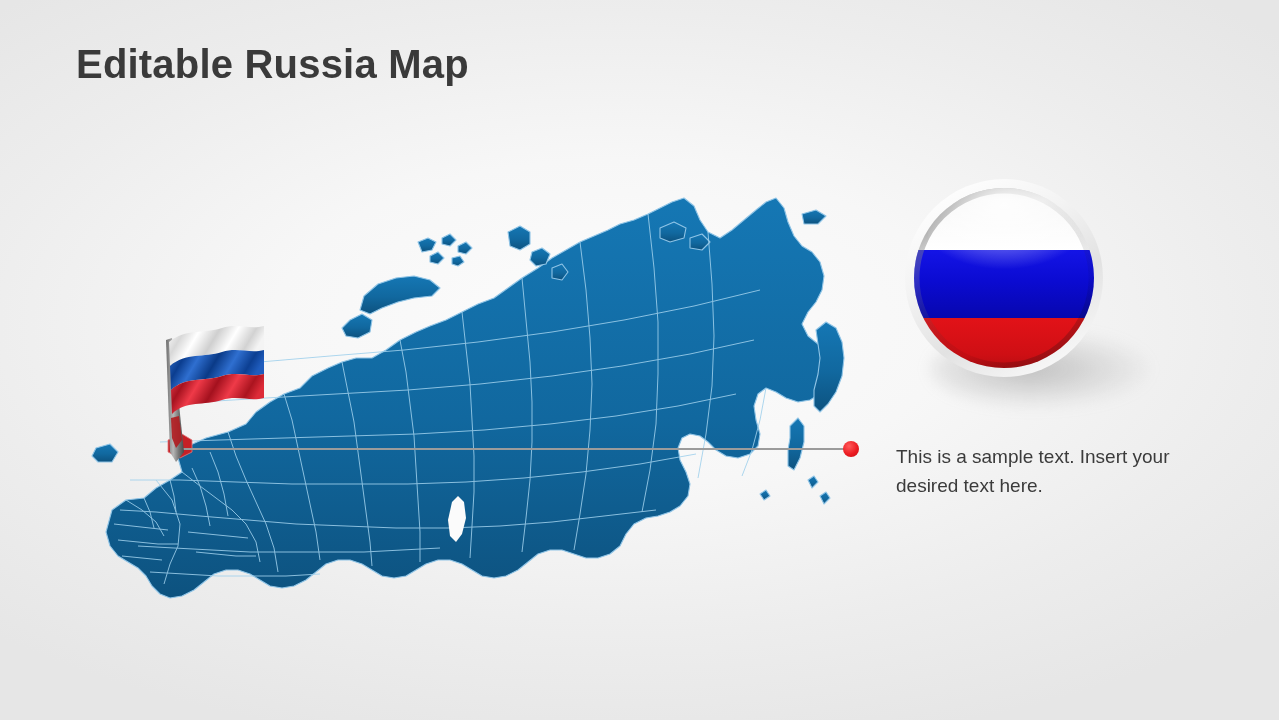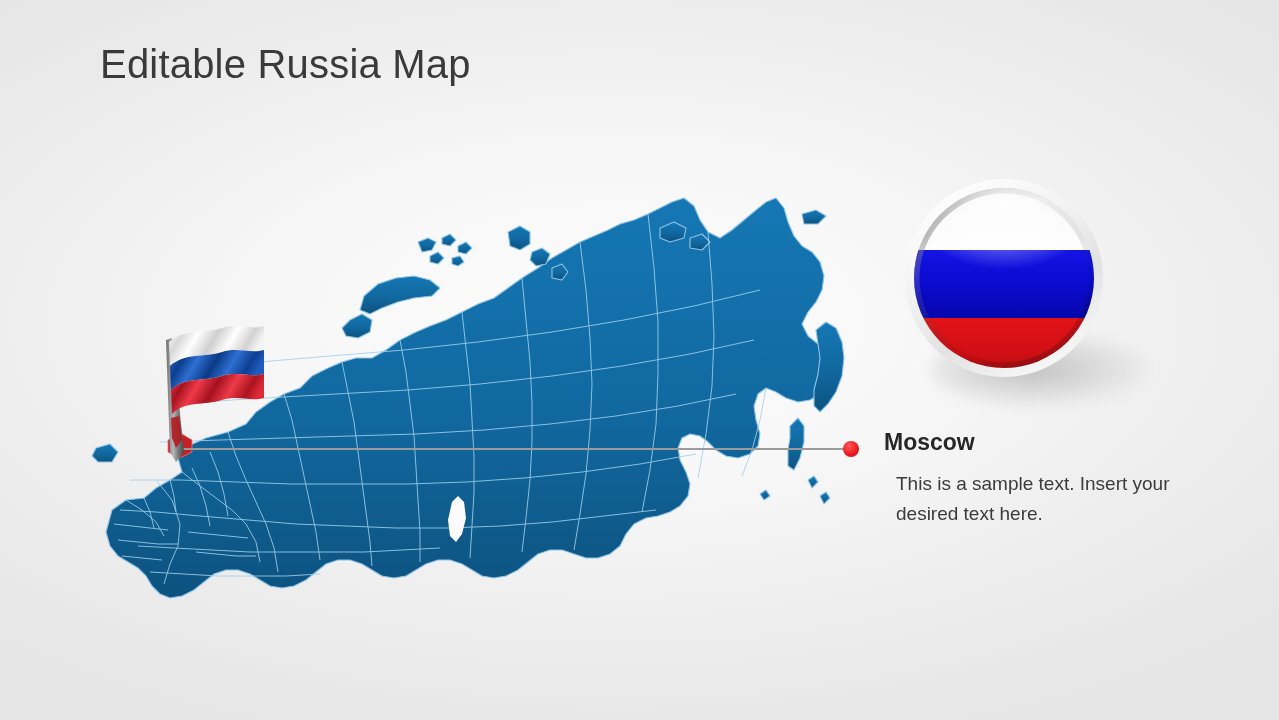--- a/index.html
+++ b/index.html
@@ -21,25 +21,24 @@
       radial-gradient(ellipse 70% 60% at 48% 45%, #fcfcfc 0%, #f7f7f7 38%, #ededed 72%, #e6e6e6 100%);
     overflow: hidden;
   }
 
   
   #title {
     position: absolute;
     left: 76px;
     top: 42px;
     font-size: 40px;
-    font-weight: 400;
+    font-weight: 700;
     color: #3a3a3a;
     letter-spacing: 0.2px;
     white-space: nowrap;
-    margin-left: 24px;
   }
 
   
   #map-wrap {
     position: absolute;
     left: 60px;
     top: 180px;
     width: 830px;
     height: 460px;
   }
@@ -357,17 +356,16 @@
       <rect x="0" y="78" width="212" height="68" fill="url(#bandBlue)"></rect>
       <rect x="0" y="146" width="212" height="80" fill="url(#bandRed)"></rect>
 
       <circle cx="106" cy="106" r="90" fill="none" stroke="url(#innerShade)" stroke-width="11"></circle>
 
       <ellipse cx="106" cy="62" rx="76" ry="52" fill="url(#glossGrad)"></ellipse>
     </g>
   </svg>
 
   <div id="text-block">
-    <div id="city-name">Moscow</div>
     <div id="city-desc">This is a sample text. Insert your desired text here.</div>
   </div>
 
 </div>
 
 </body></html>

